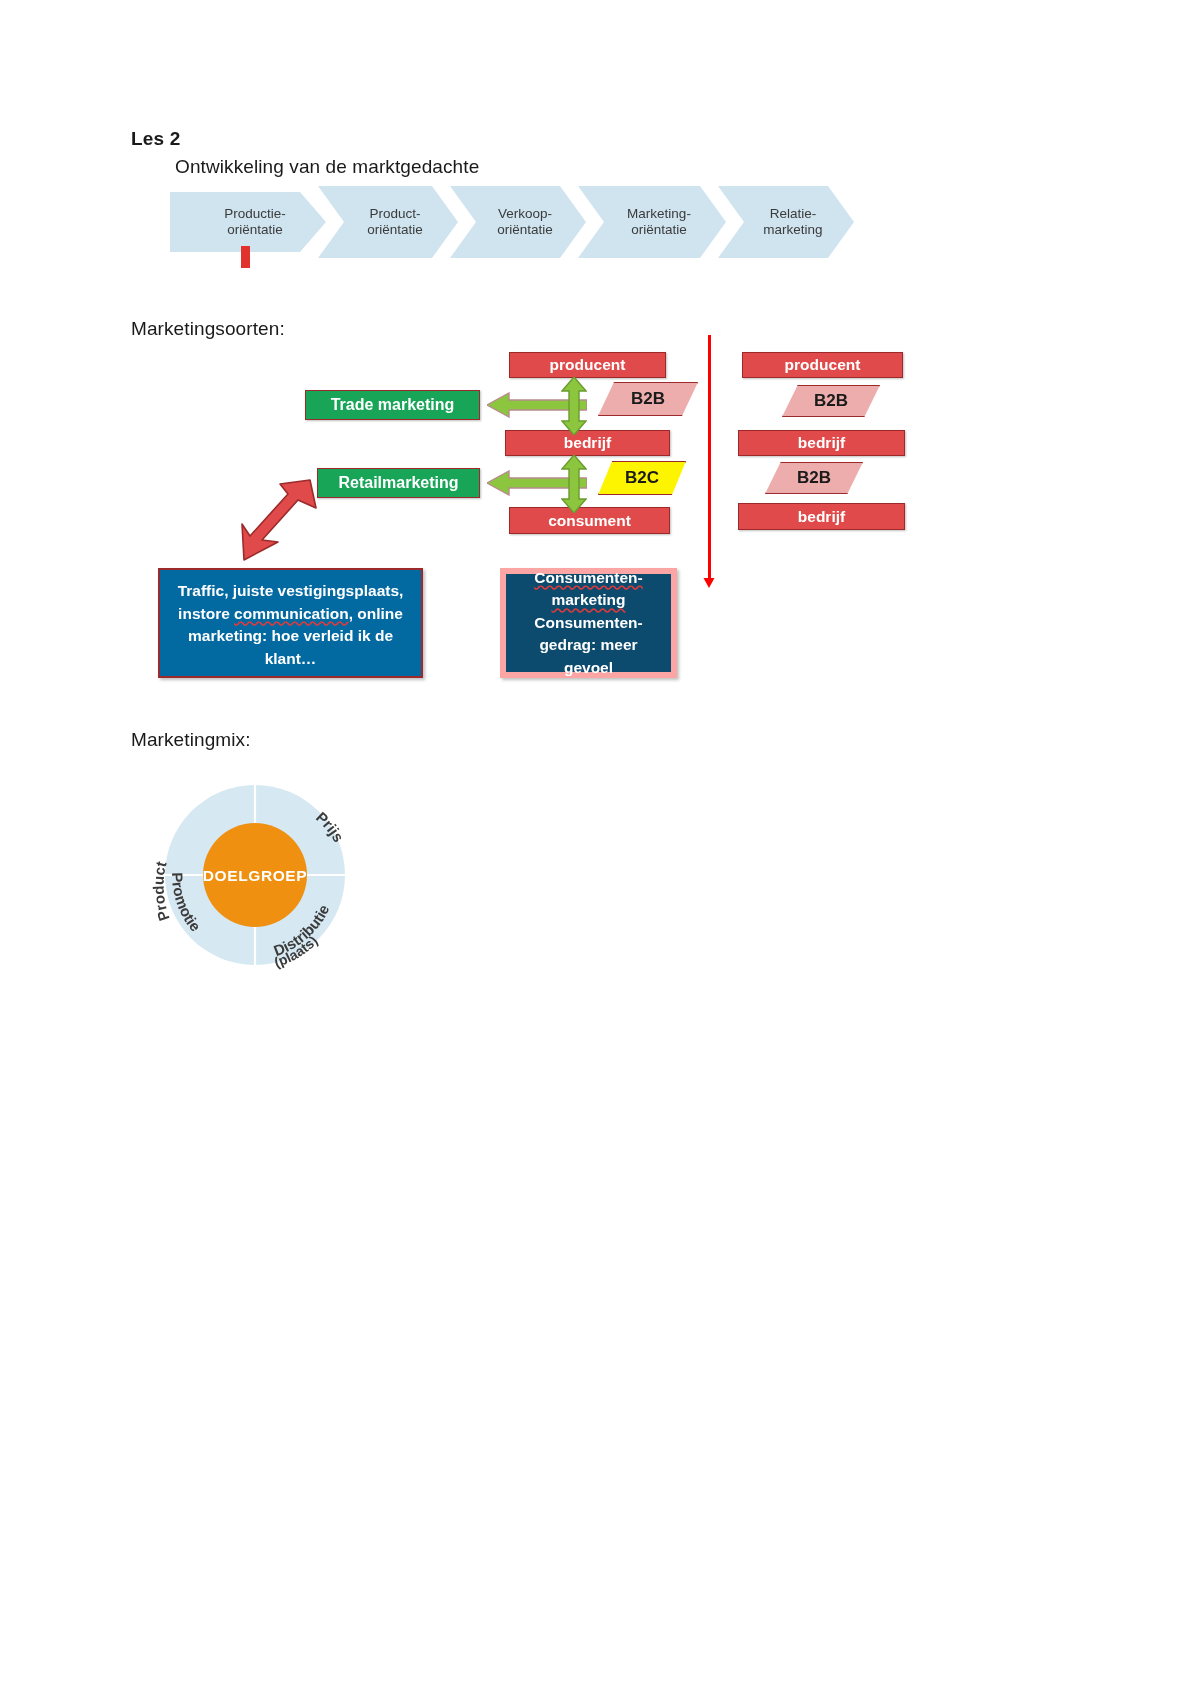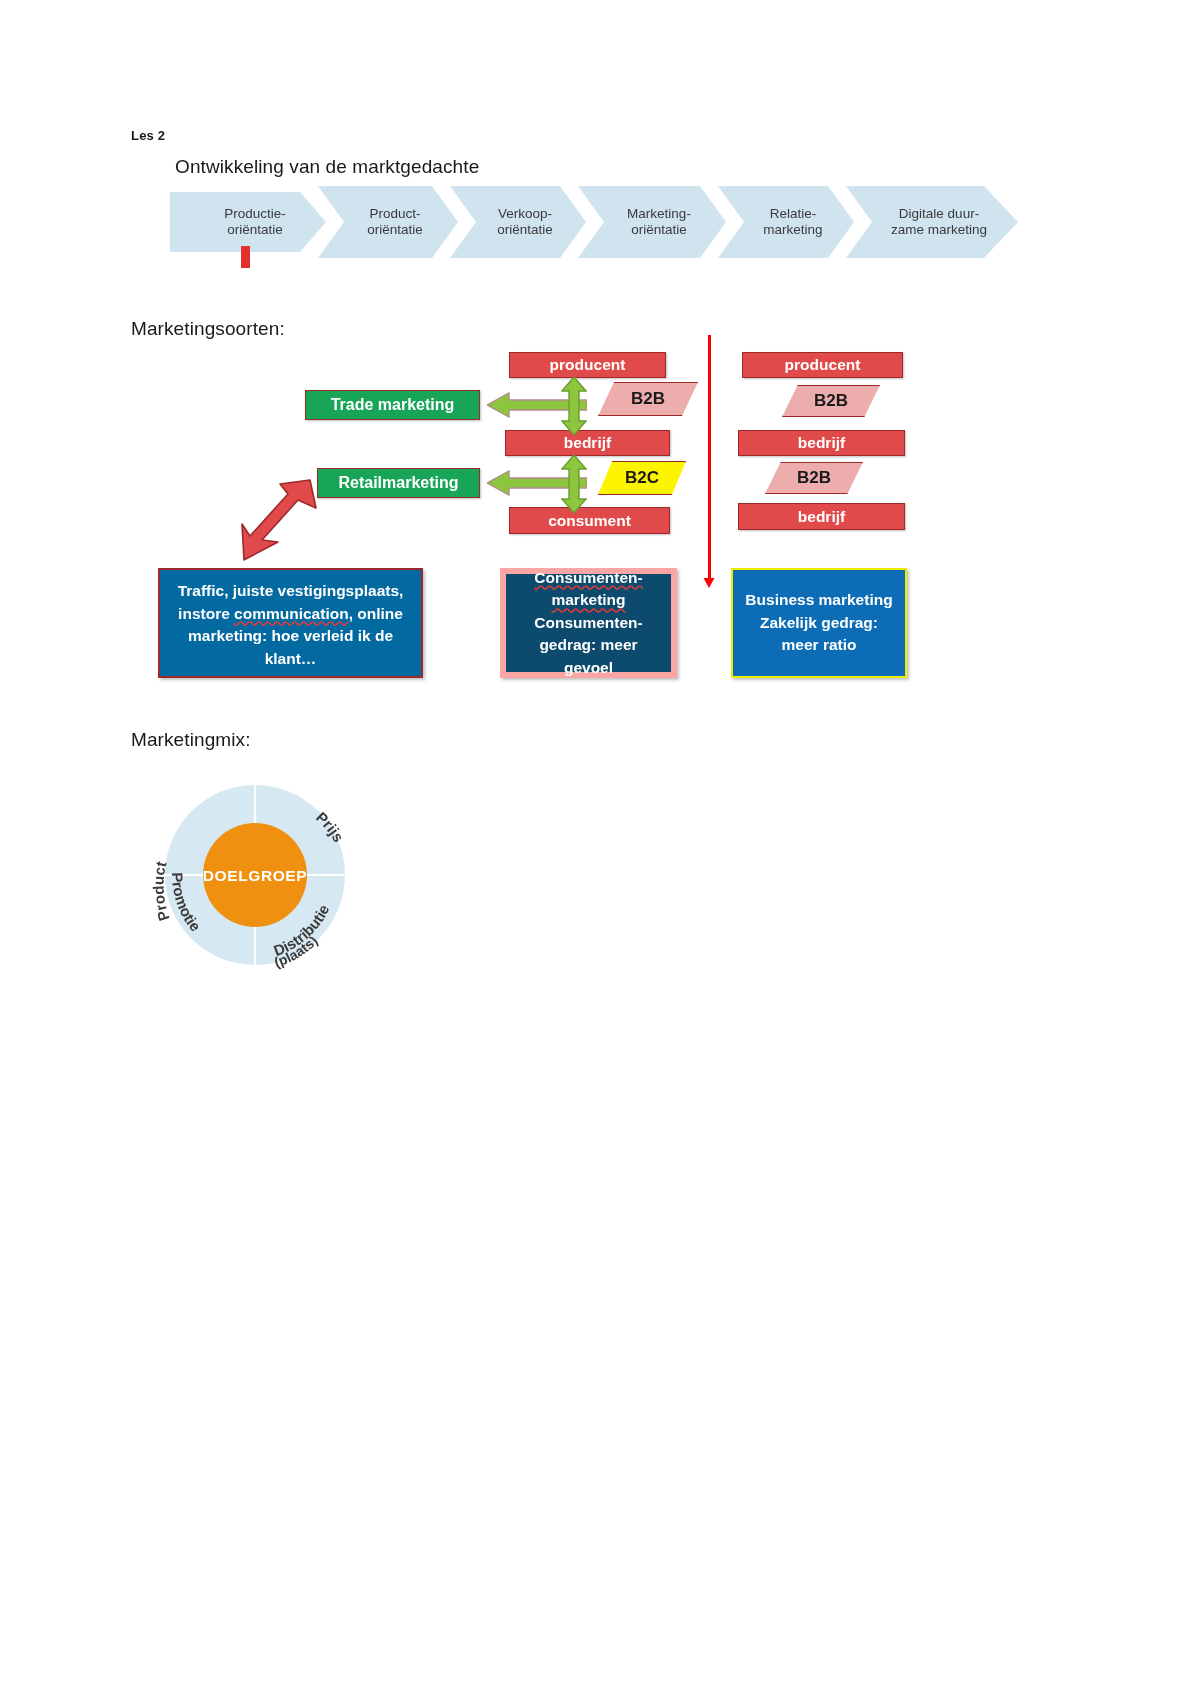--- a/index.html
+++ b/index.html
@@ -14,21 +14,21 @@
     font-family: "Liberation Sans", sans-serif;
     color: #1a1a1a;
     overflow: hidden;
   }
 
   
   .doc-title {
     position: absolute;
     left: 131px;
     top: 128px;
-    font-size: 13px;
+    font-size: 19px;
     font-weight: bold;
     letter-spacing: .2px;
   }
   .doc-subtitle {
     position: absolute;
     left: 131px;
     top: 156px;
     font-size: 19px;
     font-weight: normal;
     letter-spacing: .1px;
@@ -224,26 +224,20 @@
       <span>Marketing-</span><br>
       <span>oriëntatie</span>
     </span>
   </div>
   <div class="chev mid" style="left:548px; width:136px;">
     <span class="txt">
       <span>Relatie-</span><br>
       <span>marketing</span>
     </span>
   </div>
-  <div class="chev last" style="left:676px; width:172px;">
-    <span class="txt">
-      <span>Digitale duur-</span><br>
-      <span>zame marketing</span>
-    </span>
-  </div>
 </div>
 <div class="tick-mark"></div>
 
 <div class="section-label" id="label-marketingsoorten">Marketingsoorten:</div>
 <div class="section-label" id="label-marketingmix">Marketingmix:</div>
 
 <div class="ms">
 
   <div class="red-bar" style="left:509px; top:352px; width:157px; height:26px;">producent</div>
   <div class="red-bar" style="left:505px; top:430px; width:165px; height:26px;">bedrijf</div>
@@ -301,27 +295,20 @@
 
   <div class="text-box blue" style="left:500px; top:568px; width:177px; height:110px;">
     <span>
       <span class="tb-wavy">Consumenten-</span><br>
       <span class="tb-wavy">marketing</span><br>
       <span>Consumenten-</span><br>
       <span>gedrag: meer gevoel</span>
     </span>
   </div>
 
-  <div class="text-box blue-yellow" style="left:731px; top:568px; width:176px; height:110px;">
-    <span>
-      <span>Business marketing</span><br>
-      <span>Zakelijk gedrag:</span><br>
-      <span>meer ratio</span>
-    </span>
-  </div>
 </div>
 
 <div class="mix">
   <svg width="244" height="212" viewBox="0 0 244 212">
     <defs>
       <path id="arcProduct" d="M 50,176 A 88,88 0 0 1 84,40" fill="none"></path>
       <path id="arcPrijs" d="M 160,40 A 88,88 0 0 1 194,176" fill="none"></path>
       <path id="arcPromotie" d="M 46,76 A 88,88 0 0 0 90,190" fill="none"></path>
       <path id="arcDistr" d="M 140,192 A 88,88 0 0 0 198,140" fill="none"></path>
       <path id="arcDistr2" d="M 138,204 A 100,100 0 0 0 206,146" fill="none"></path>

